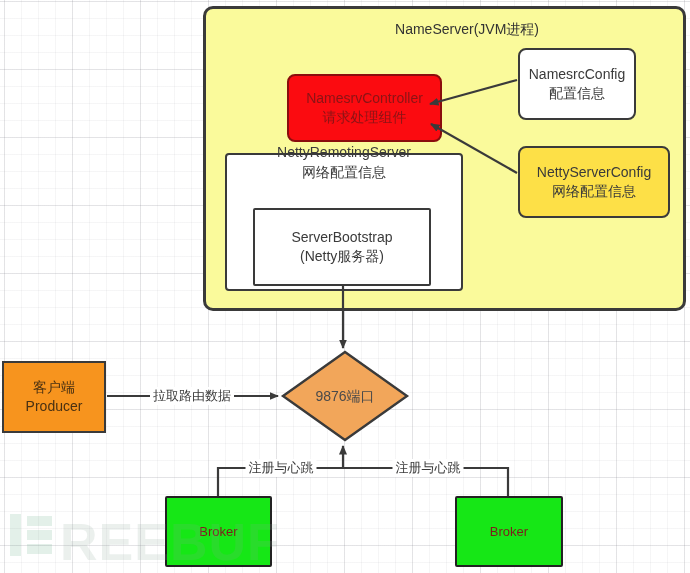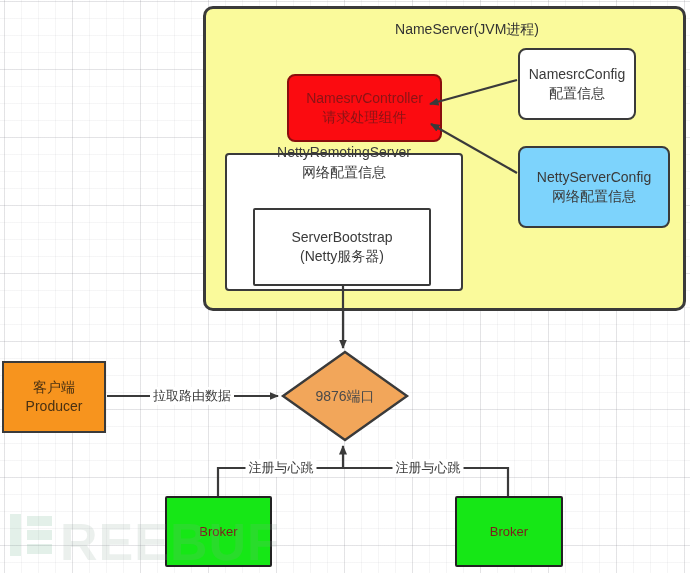--- a/index.html
+++ b/index.html
@@ -46,22 +46,22 @@
     left: 81px; top: 65px; width: 155px; height: 68px;
     background: #FB0B10;
     border: 2.5px solid #8a0d0d; border-radius: 8px;
     color: #8a1416; font-size: 14px;
   }
   #namesrcconfig-box {
     left: 312px; top: 39px; width: 118px; height: 72px;
     background: #ffffff; border: 2.5px solid #3a3a3a; border-radius: 8px;
   }
   #nettyserverconfig-box {
-    left: 312px; top: 137px; width: 152px; height: 82px;
-    background: #7dd3fc; border: 2.5px solid #3a3a3a; border-radius: 8px;
+    left: 312px; top: 137px; width: 152px; height: 72px;
+    background: #fde047; border: 2.5px solid #3a3a3a; border-radius: 8px;
   }
   #remoting-box {
     left: 19px; top: 144px; width: 238px; height: 138px;
     background: #ffffff; border: 2.5px solid #3a3a3a; border-radius: 4px;
     justify-content: flex-start;
   }
   #remoting-label {
     position: absolute; top: -12px; left: 0; right: 0;
     text-align: center; line-height: 1.4;
   }

